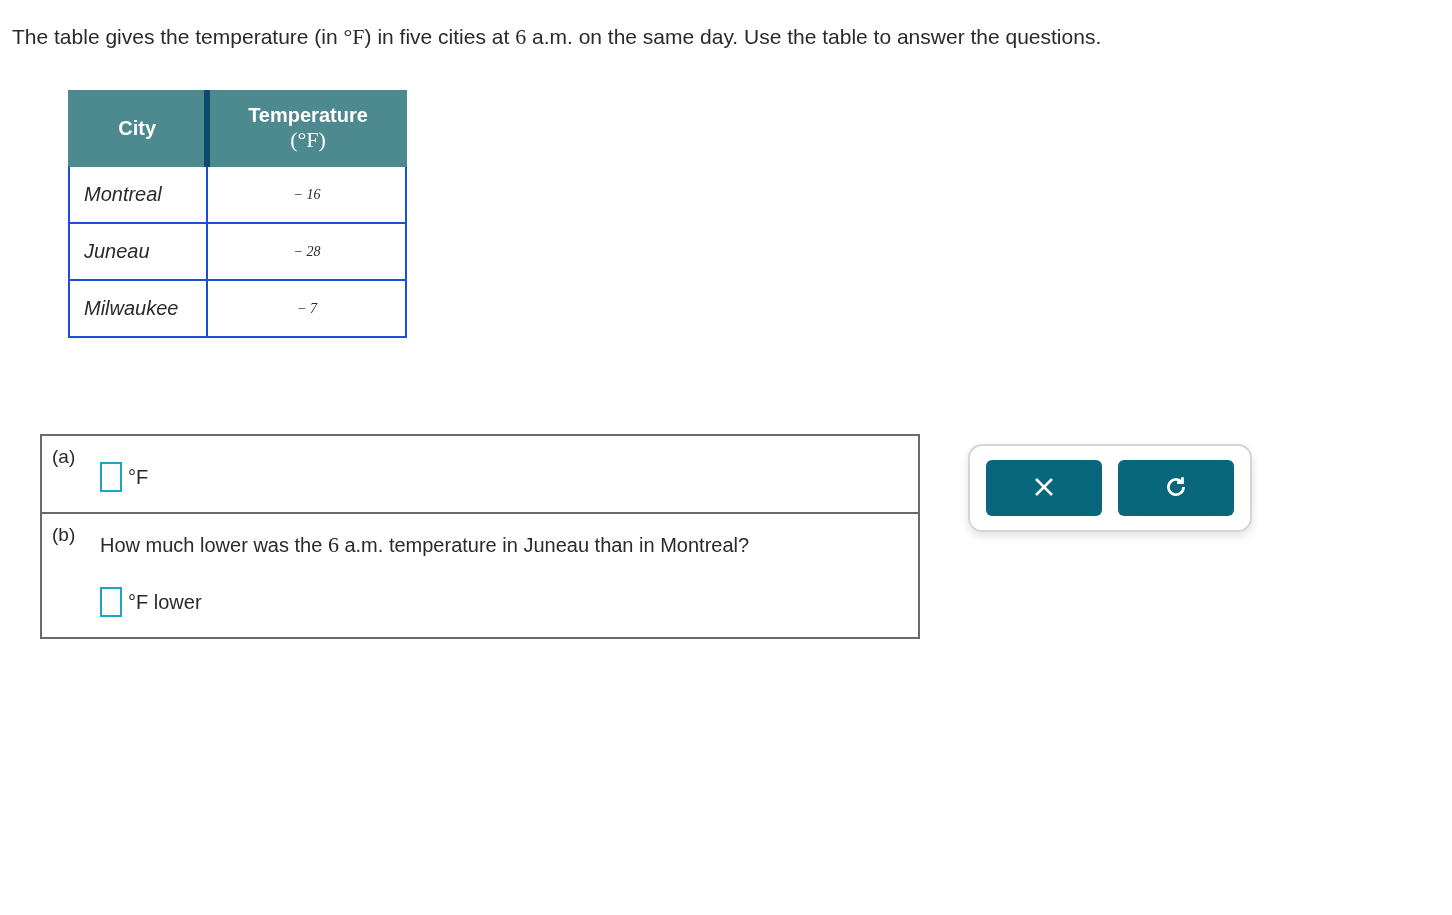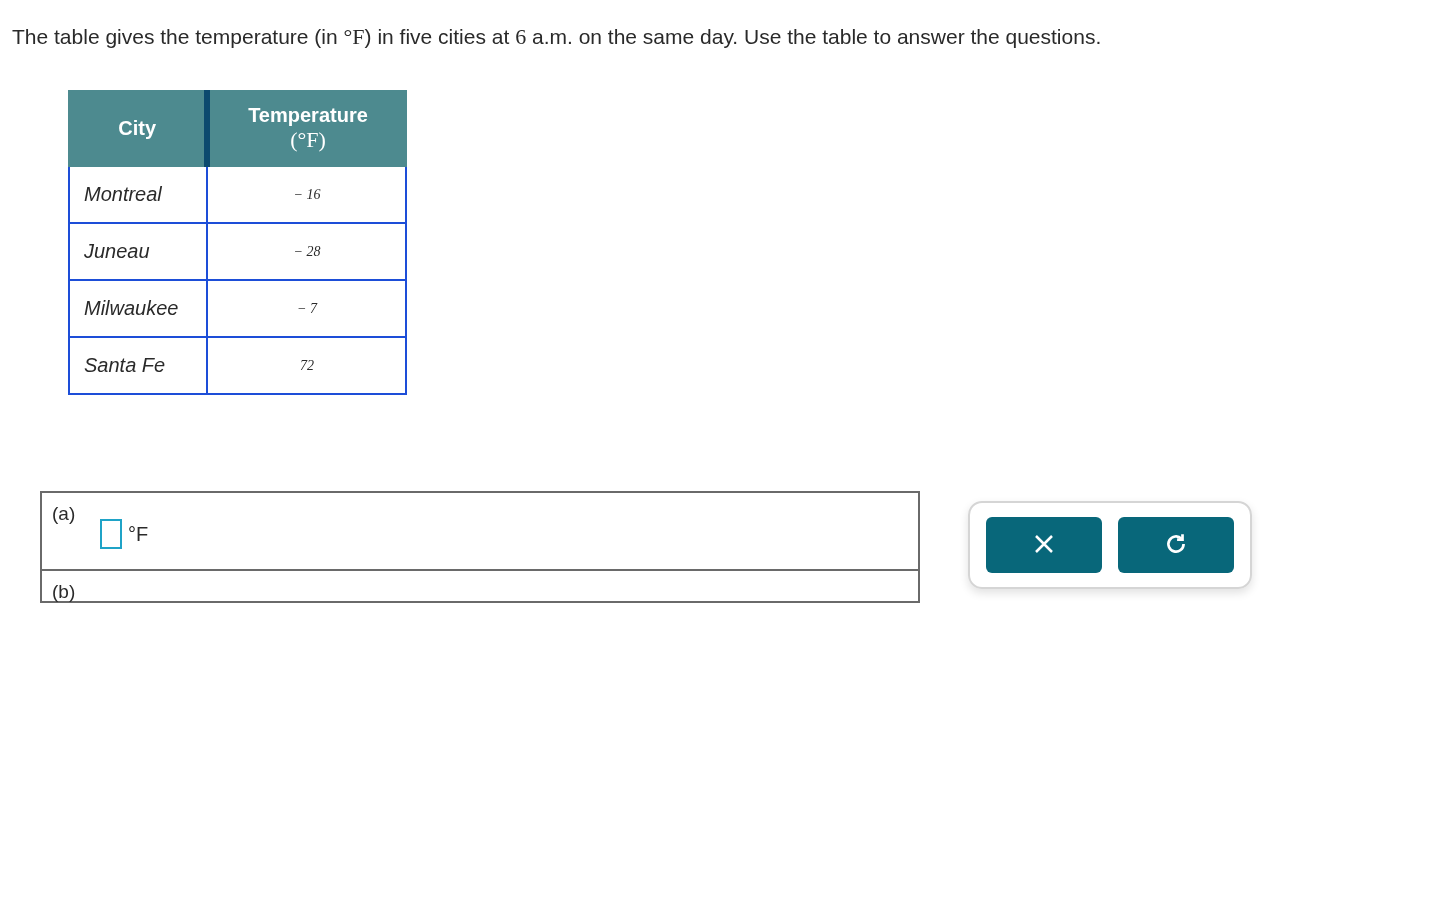--- a/index.html
+++ b/index.html
@@ -156,43 +156,48 @@
       <td>Montreal</td>
       <td>− 16</td>
     </tr>
     <tr>
       <td>Juneau</td>
       <td>− 28</td>
     </tr>
     <tr>
       <td>Milwaukee</td>
       <td>− 7</td>
-    </tr>
-    <tr>
-      <td>Santa Fe</td>
-      <td>72</td>
     </tr>
   </tbody>
 </table>
 
 <div class="lower-row">
   <div class="questions-box">
 
     <div class="question">
       <span class="q-label">(a)</span>
       <div class="q-body">
         <div class="answer-line">
           <input type="text" class="answer-input" style="">
           <span class="unit-label">°F</span>
         </div>
       </div>
     </div>
 
     <div class="question">
       <span class="q-label">(b)</span>
+      <div class="q-body">
+        <div>
+          <span>How much lower was the </span><span class="serif">6</span><span> a.m. temperature in Juneau than in Montreal?</span>
+        </div>
+        <div class="answer-line" style="margin-top:22px">
+          <input type="text" class="answer-input" style="">
+          <span class="unit-label">°F lower</span>
+        </div>
+      </div>
     </div>
 
   </div>
 
   <div class="controls-panel">
     <button class="ctrl-btn">
       <span>
         <svg width="24" height="24" viewBox="0 0 24 24">
             <path d="M4 4 L20 20 M20 4 L4 20"></path>
           </svg>

